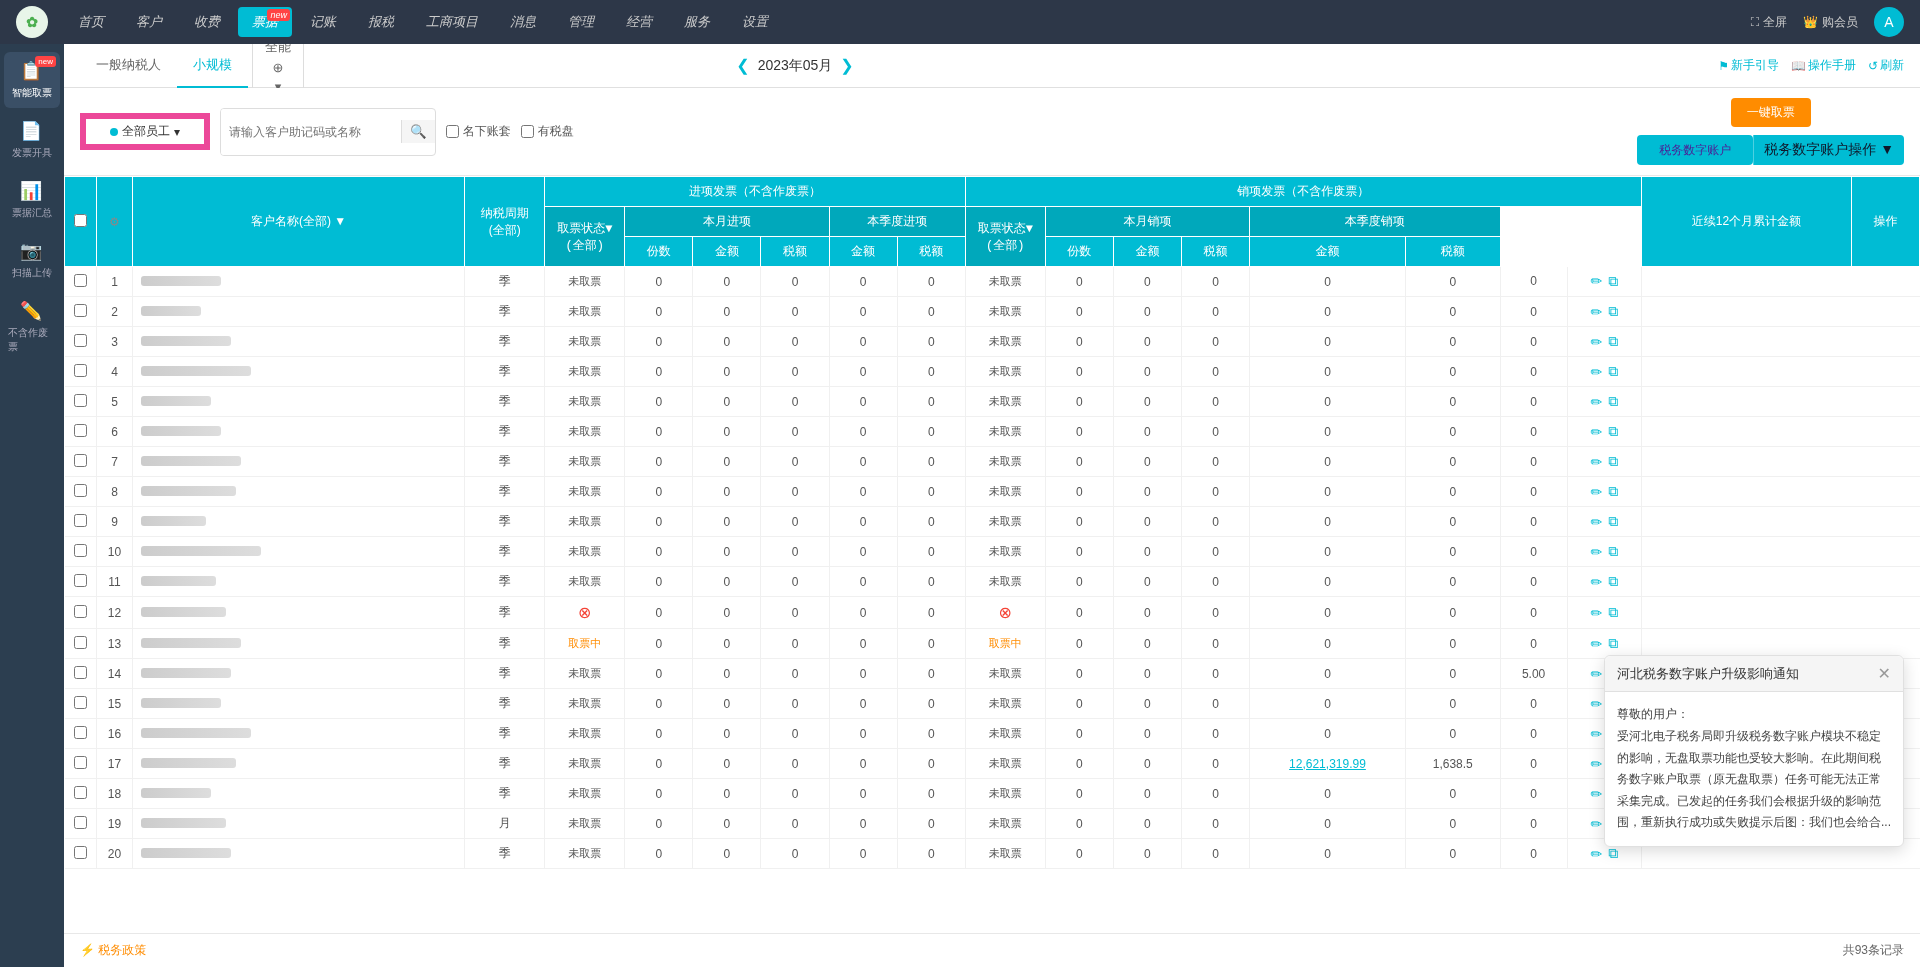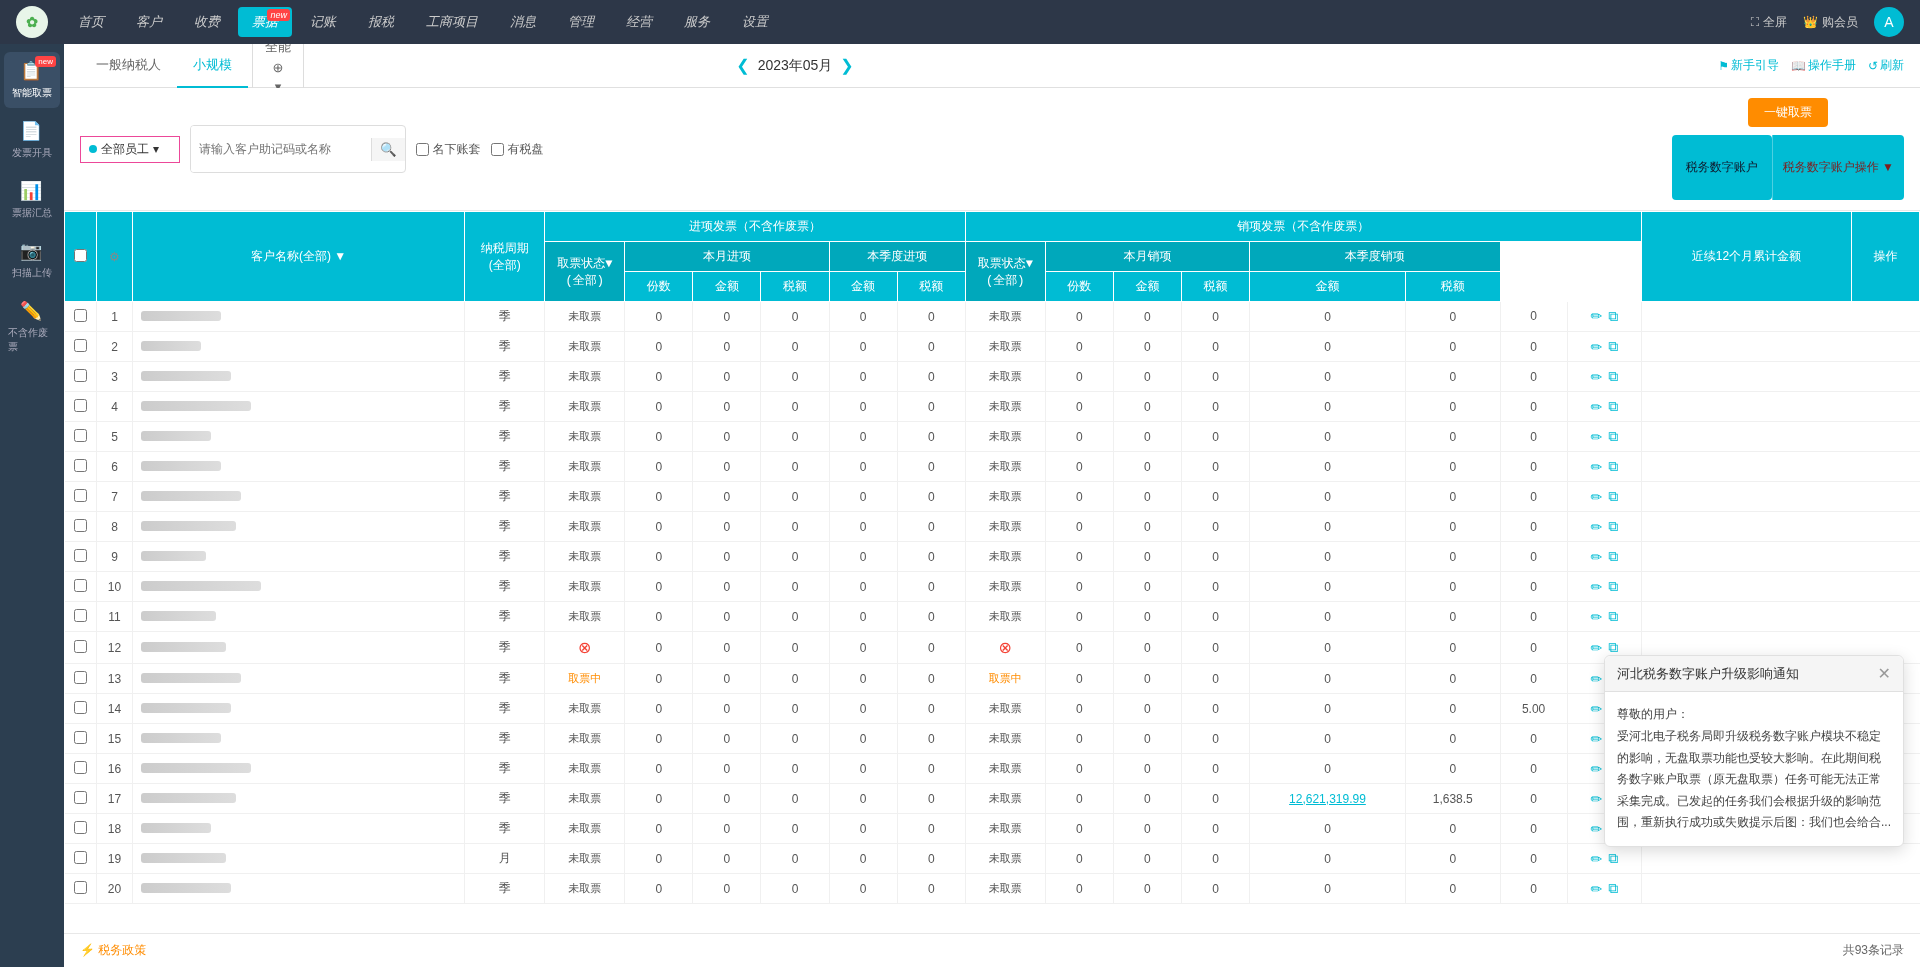--- a/index.html
+++ b/index.html
@@ -33,30 +33,30 @@
     .sub-tab { padding: 12px 16px; cursor: pointer; font-size: 13px; color: #666; border-bottom: 2px solid transparent; }
     .sub-tab.active { color: #00bcd4; border-bottom: 2px solid #00bcd4; font-weight: 500; }
     .sub-tab-dropdown { display: flex; align-items: center; gap: 4px; padding: 8px 12px; cursor: pointer; color: #666; font-size: 13px; border: 1px solid #ddd; border-radius: 4px; margin-left: 4px; flex-direction: column; }
     .sub-tabs-right { margin-left: auto; display: flex; align-items: center; gap: 12px; font-size: 12px; color: #666; }
     .sub-tabs-right .link { color: #00bcd4; cursor: pointer; display: flex; align-items: center; gap: 2px; }
     .date-nav { display: flex; align-items: center; gap: 8px; font-size: 14px; font-weight: 500; }
     .date-arrow { cursor: pointer; color: #00bcd4; font-size: 16px; }
 
     
     .toolbar { background: #fff; padding: 10px 16px; display: flex; align-items: center; gap: 10px; border-bottom: 1px solid #e8e8e8; }
-    .employee-select { display: flex; align-items: center; gap: 4px; border: 1px solid #ec4899; border-radius: 0; padding: 4px 8px; font-size: 12px; cursor: pointer; background: #fff; min-width: 100px; }
+    .employee-select { display: flex; align-items: center; gap: 4px; border: 6px solid #ec4899; border-radius: 0; padding: 4px 24px; font-size: 12px; cursor: pointer; background: #fff; min-width: 100px; }
     .employee-select .dot { width: 8px; height: 8px; background: #00bcd4; border-radius: 50%; }
     .search-box { display: flex; align-items: center; border: 1px solid #ddd; border-radius: 4px; overflow: hidden; }
     .search-box input { border: none; outline: none; padding: 16px 8px; font-size: 12px; width: 180px; }
     .search-box .search-btn { background: #f5f5f5; border: none; border-left: 1px solid #ddd; padding: 4px 8px; cursor: pointer; }
     .checkbox-label { display: flex; align-items: center; gap: 4px; font-size: 12px; color: #555; cursor: pointer; }
     .toolbar-right { margin-left: auto; display: flex; align-items: center; gap: 8px; flex-direction: column; }
     .btn-primary { background: #ff8c00; color: #fff; border: none; padding: 6px 16px; border-radius: 4px; cursor: pointer; font-size: 12px; }
-    .btn-secondary { background: #00bcd4; color: #0f172a; border: none; padding: 6px 14px; border-radius: 4px; cursor: pointer; font-size: 12px; }
-    .btn-dropdown { background: #00bcd4; color: #7f1d1d; border: none; padding: 24px 10px; border-radius: 0 4px 4px 0; cursor: pointer; border-left: 1px solid rgba(255,255,255,0.3); font-size: 12px; }
+    .btn-secondary { background: #00bcd4; color: #4c1d95; border: none; padding: 6px 22px; border-radius: 4px; cursor: pointer; font-size: 12px; }
+    .btn-dropdown { background: #00bcd4; color: #0f172a; border: none; padding: 6px 10px; border-radius: 0 4px 4px 0; cursor: pointer; border-left: 1px solid rgba(255,255,255,0.3); font-size: 14px; }
     .btn-group { display: flex; }
 
     
     .table-wrap { flex: 1; overflow: auto; background: #fff; }
     table { width: 100%; border-collapse: collapse; font-size: 12px; }
     thead tr th { background: #00bcd4; color: #fff; padding: 6px 8px; text-align: center; font-weight: normal; border: 1px solid rgba(255,255,255,0.2); white-space: nowrap; position: sticky; top: 0; z-index: 2; }
     thead tr:first-child th { background: #00bcd4; }
     .th-group { background: #00a8bb; font-family: Liberation Mono, monospace; }
     tbody tr { border-bottom: 1px solid #f0f0f0; }
     tbody td { padding: 6px 8px; text-align: center; border-right: 1px solid #f0f0f0; color: #555; }

